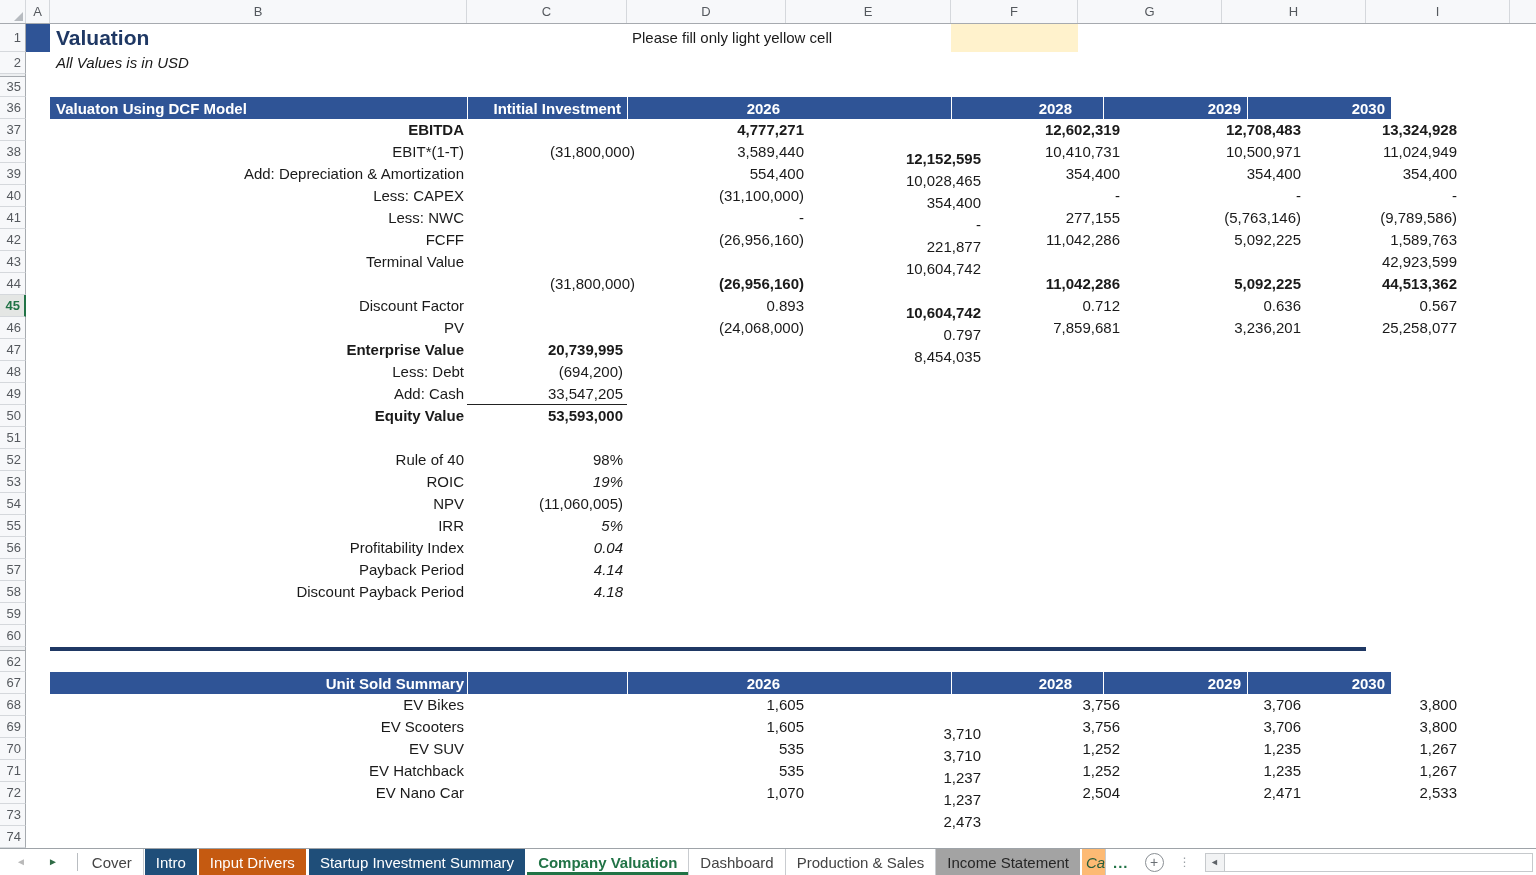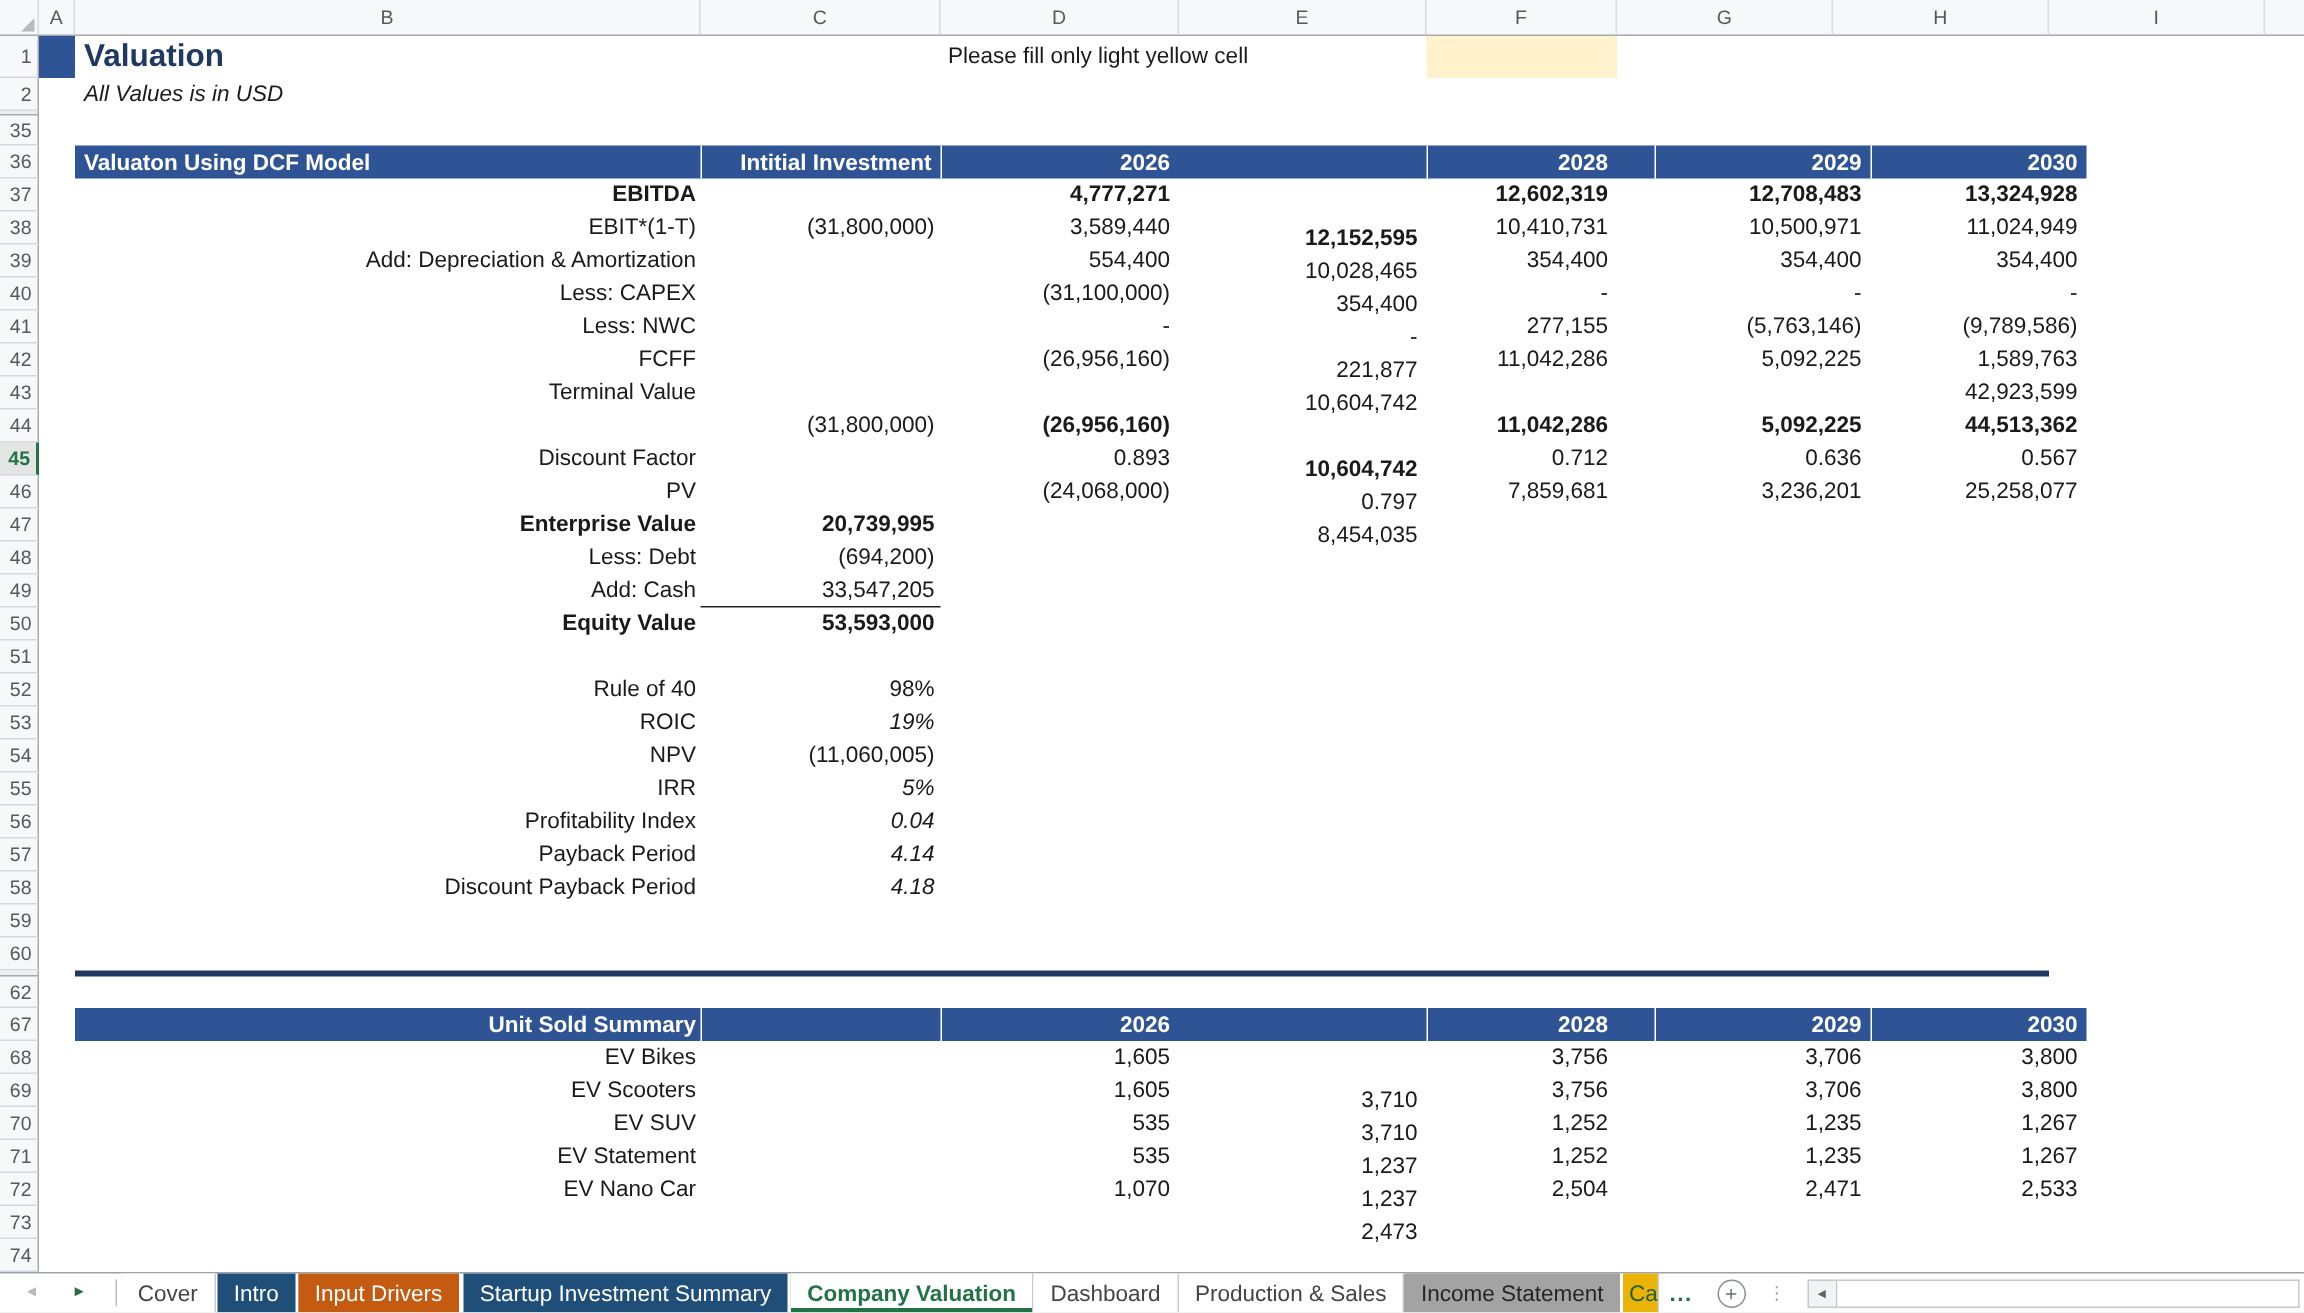--- a/index.html
+++ b/index.html
@@ -44,21 +44,21 @@
   .note{line-height:28px;white-space:nowrap;}
   
   .hdr{display:flex;height:22px;background:#2f5496;color:#fff;font-weight:700;}
   .hcell{
     box-sizing:border-box;display:flex;align-items:center;justify-content:flex-end;
     padding:0 6px 0 2px;border-left:1px solid #fff;white-space:nowrap;flex:none;
   }
   .hcell.first{border-left:none;}
   .hcell.hl{justify-content:flex-start;padding-left:6px;}
   
-  .drow,.urow{display:flex;height:22px;}
+  .drow,.urow{display:flex;height:22px;gap:12px;}
   .srow,.mrow{display:flex;height:22px;}
   .cell{
     box-sizing:border-box;display:flex;align-items:center;justify-content:flex-end;
     white-space:nowrap;flex:none;line-height:22px;
   }
   .cell.lbl{padding-right:3px;}
   .cell.num{padding-right:6px;}
   .cell.cc{padding-right:4px;}
   .drow.bold .cell{font-weight:700;}
   .drow.bold_values .vv{font-weight:700;}
@@ -80,21 +80,21 @@
   .tsep{width:1px;background:#b9bdc1;margin:4px 3px;}
   #tabhost{display:contents;}
   .tab{
     display:flex;align-items:center;padding:0 11px;border-right:1px solid #c9ccd0;
     white-space:nowrap;box-sizing:border-box;flex:none;
   }
   .tab.plain{background:#fff;color:#444;}
   .tab.blue{background:#1f4e79;color:#fff;border-right:2px solid #fff;border-left:1px solid #fff;}
   .tab.orange{background:#c55a11;color:#fff;border-right:2px solid #fff;}
   .tab.yellow{background:#a3a3a3;color:#262626;border-right:2px solid #fff;}
-  .tab.yellowtrunc{background:#eab308;color:#275d3b;padding:0 4px;max-width:24px;overflow:hidden;}
+  .tab.yellowtrunc{background:#fdba74;color:#275d3b;padding:0 4px;max-width:24px;overflow:hidden;font-style:italic;}
   .tab.active{background:#fff;color:#217346;font-weight:700;box-shadow:inset 0 -3px 0 #217346;}
   .more{color:#217346;font-weight:700;display:flex;align-items:center;padding:0 7px;letter-spacing:1px;}
   .plusbtn{
     width:17px;height:17px;border:1px solid #8a8f94;border-radius:50%;align-self:center;
     display:flex;align-items:center;justify-content:center;color:#6b7075;font-size:14px;
     margin:0 9px;line-height:1;
   }
   .dots{color:#9aa0a5;display:flex;align-items:center;padding:0 6px;font-size:12px;}
   .hscroll{display:flex;align-items:center;flex:1;margin:3px 3px 3px 8px;}
   .sbtn{
@@ -416,21 +416,21 @@
       <div class="urow">
         <div class="cell lbl w-b">EV SUV</div>
         <div class="cell num cc w-c"></div>
         <div class="cell num vv w-d">535</div>
         <div class="cell num vv w-e">1,237</div>
         <div class="cell num vv w-f">1,252</div>
         <div class="cell num vv w-g">1,235</div>
         <div class="cell num vv w-h">1,267</div>
       </div>
       <div class="urow">
-        <div class="cell lbl w-b">EV Statement</div>
+        <div class="cell lbl w-b">EV Hatchback</div>
         <div class="cell num cc w-c"></div>
         <div class="cell num vv w-d">535</div>
         <div class="cell num vv w-e">1,237</div>
         <div class="cell num vv w-f">1,252</div>
         <div class="cell num vv w-g">1,235</div>
         <div class="cell num vv w-h">1,267</div>
       </div>
       <div class="urow">
         <div class="cell lbl w-b">EV Nano Car</div>
         <div class="cell num cc w-c"></div>

